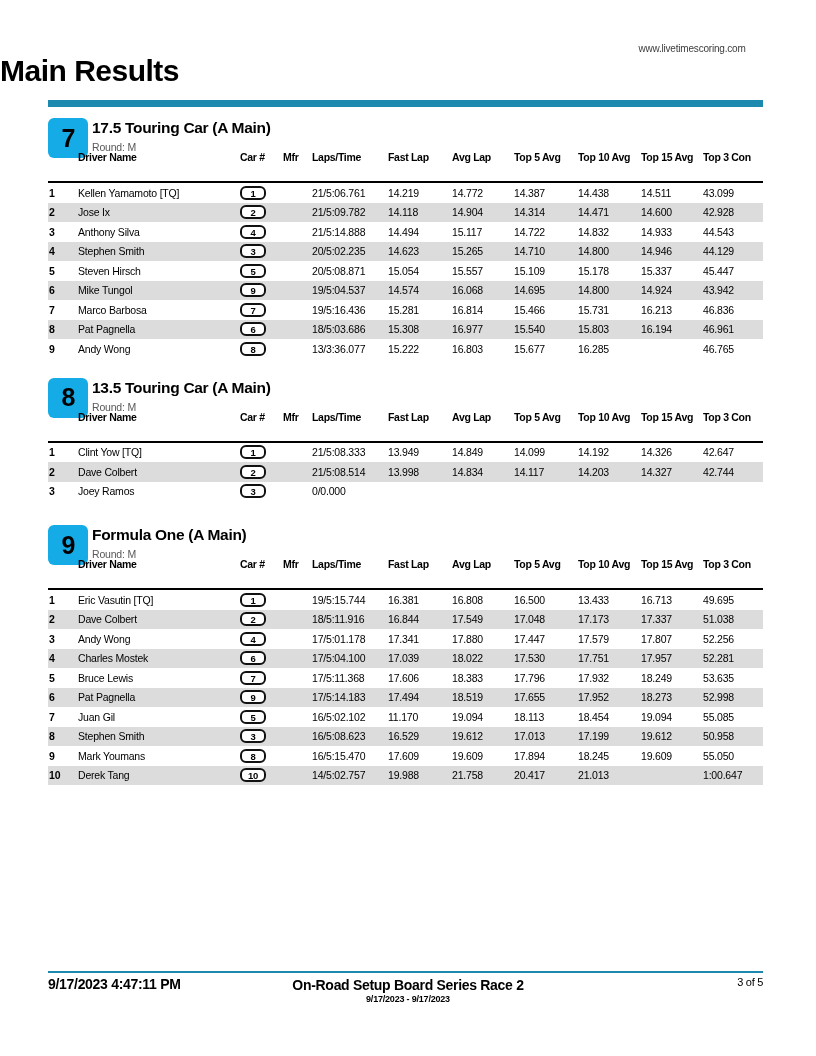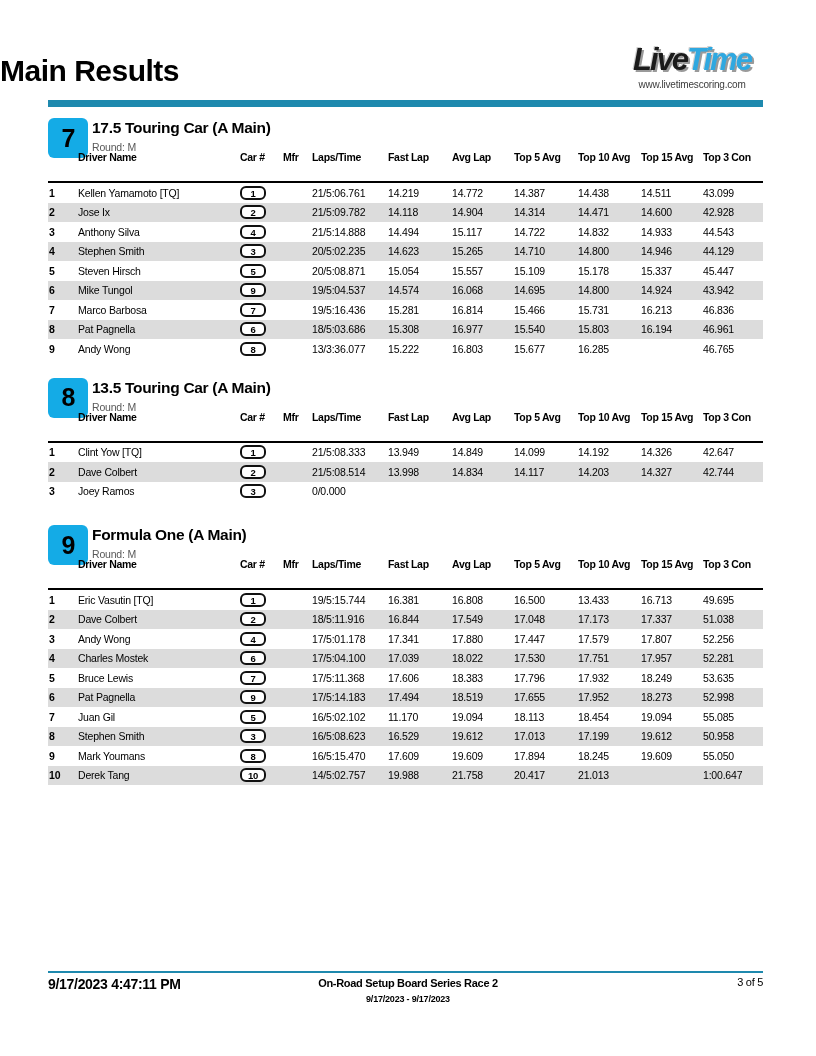--- a/index.html
+++ b/index.html
@@ -52,33 +52,32 @@
   .cell.pos { font-weight:bold; padding-left:1px; }
   .car-badge {
     display:inline-block; min-width:26px; height:14px; line-height:12px;
     border:2px solid #111; border-radius:6px; background:#fff;
     font-size:9.5px; font-weight:bold; text-align:center; vertical-align:middle;
   }
 
   
   .footer-line { position:absolute; left:48px; top:971px; width:715px; height:2px; background:#1e89ae; }
   .footer-left  { position:absolute; left:48px; top:976px; font-size:14px; font-weight:bold; letter-spacing:-0.3px; }
-  .footer-center{ position:absolute; left:0; top:977px; width:100%; text-align:center; font-size:11px; font-weight:bold; letter-spacing:-0.3px; }
+  .footer-center{ position:absolute; left:0; top:977px; width:100%; text-align:center; font-size:14px; font-weight:bold; letter-spacing:-0.3px; }
   .footer-sub   { position:absolute; left:0; top:994px; width:100%; text-align:center; font-size:9px; font-weight:bold; letter-spacing:-0.2px; }
   .footer-right { position:absolute; right:53px; top:976px; font-size:11px; font-weight:normal; letter-spacing:-0.3px; }
 </style>
 </head>
 <body>
 
 <div class="page">
 
   <div class="page-title">Main Results</div>
 
   <div class="logo-block">
-    <div class="logo-text"><span class="logo-live">Live</span><span class="logo-time">Time</span></div>
     <div class="logo-url">www.livetimescoring.com</div>
   </div>
 
   <div class="top-bar"></div>
 
   <div class="sections">
   <section class="section">
     <div class="sec-head">
       <div class="badge">
         <span>7</span>

